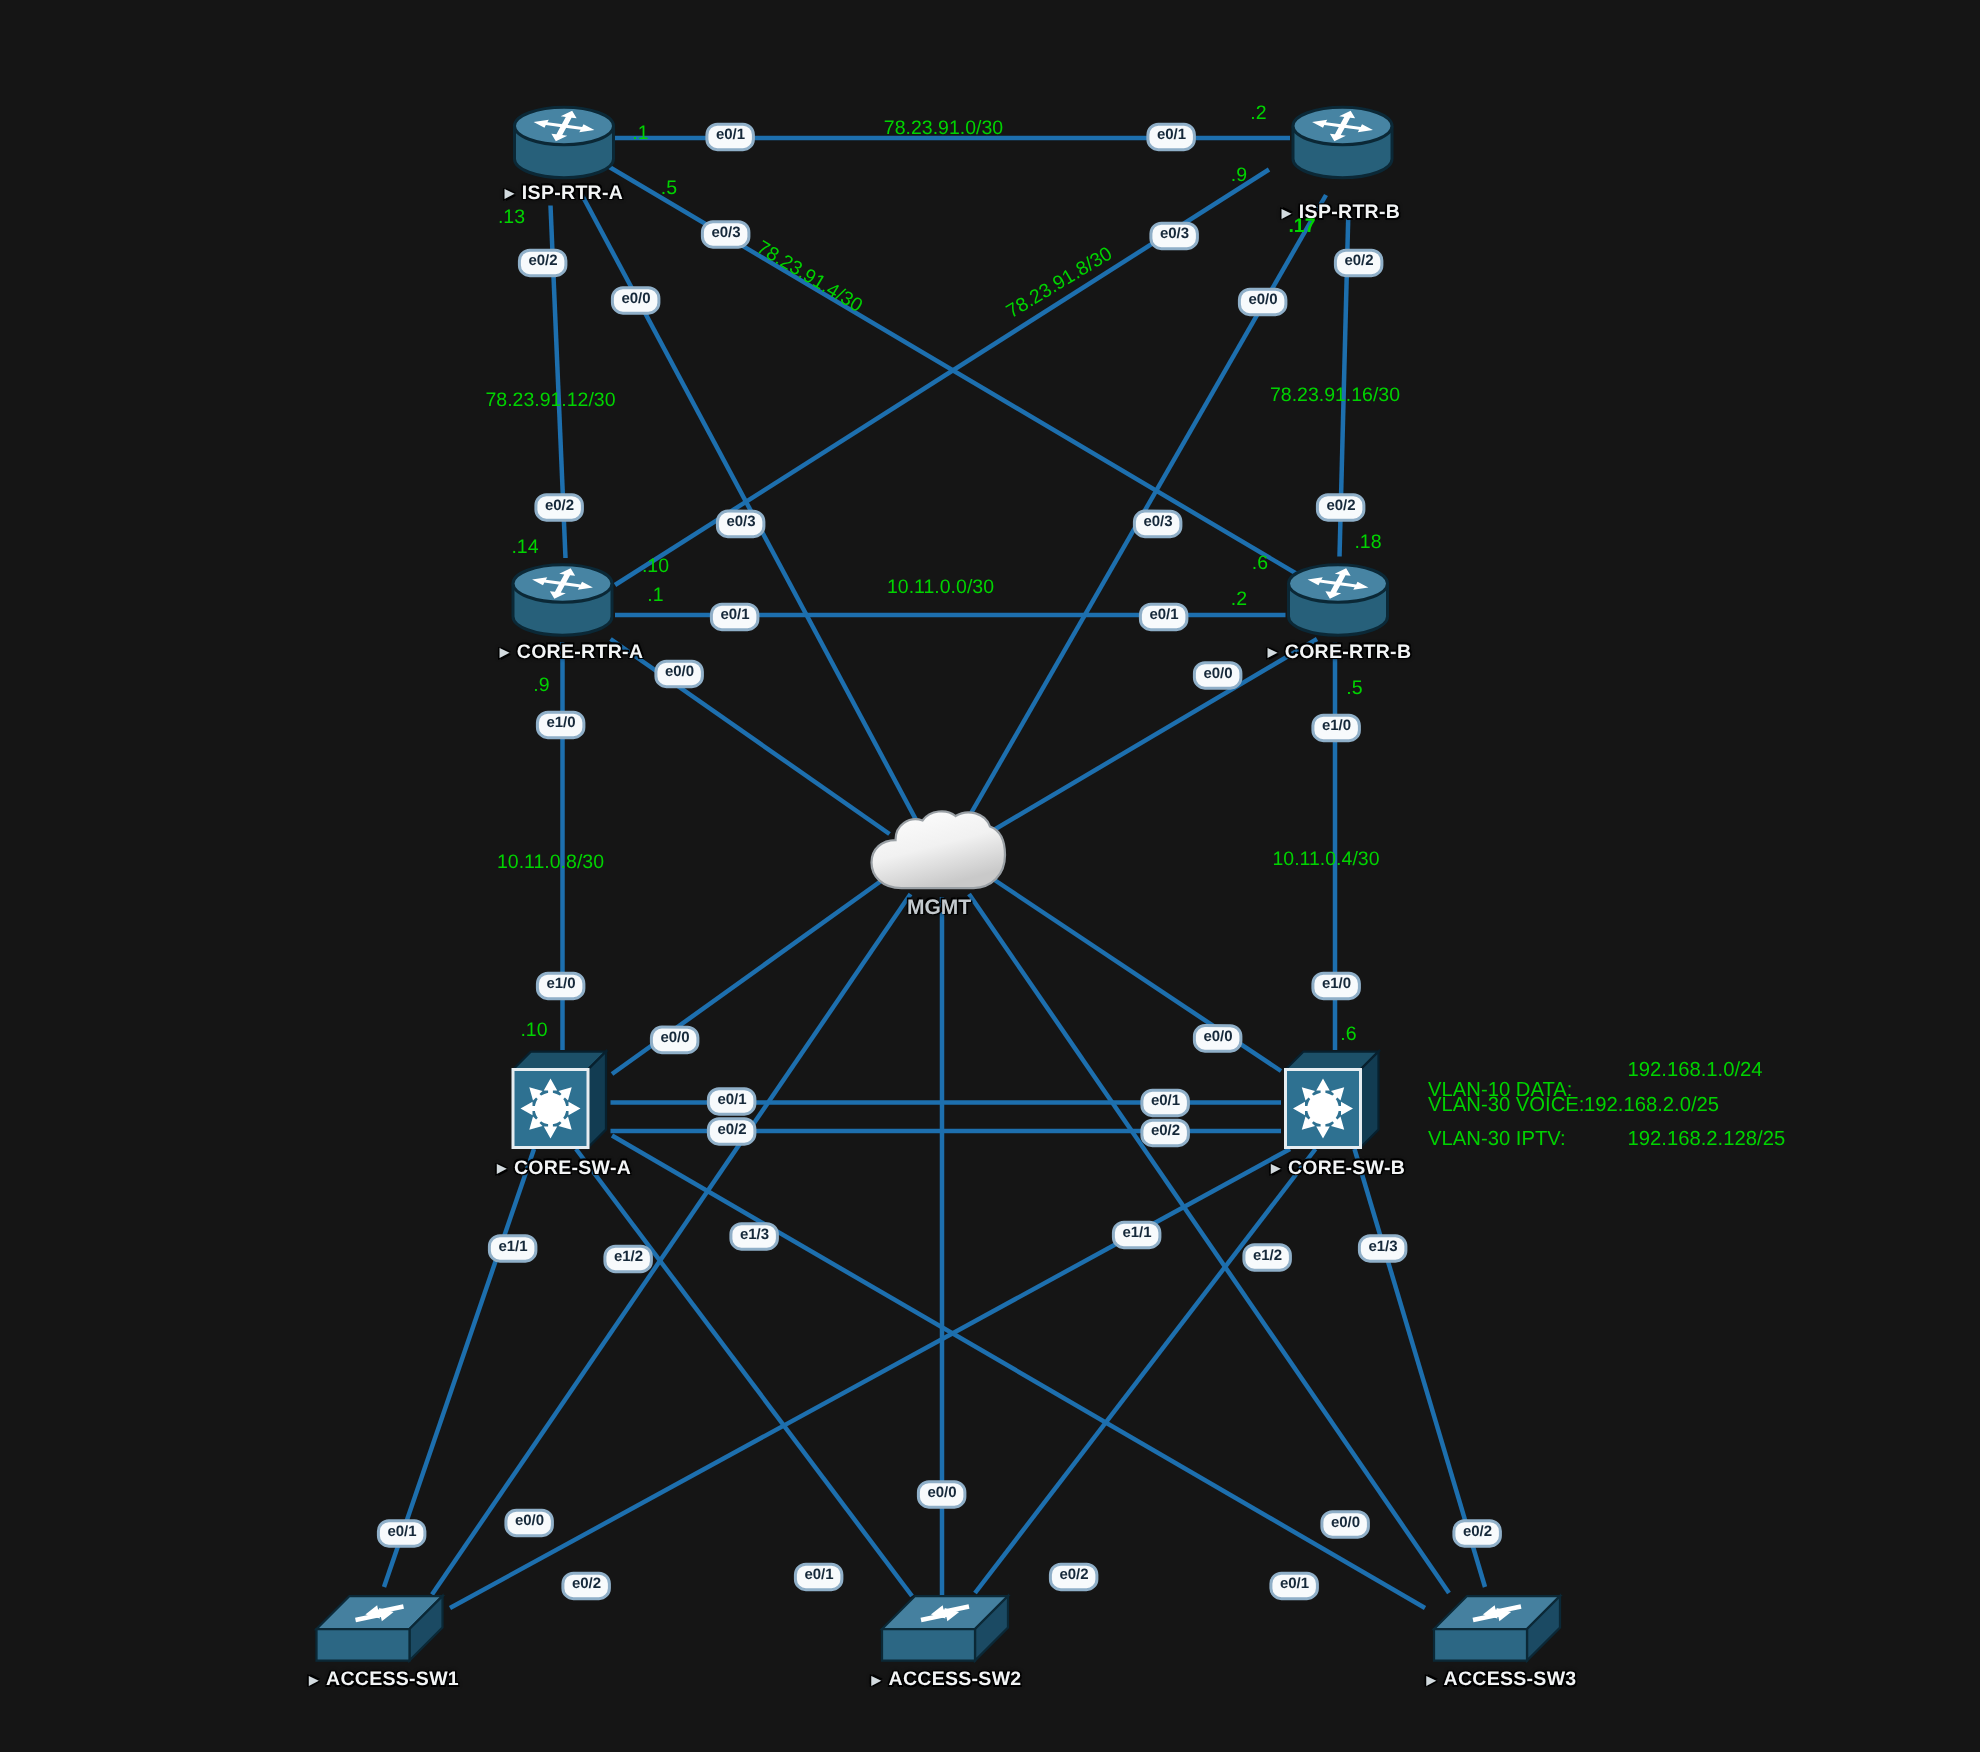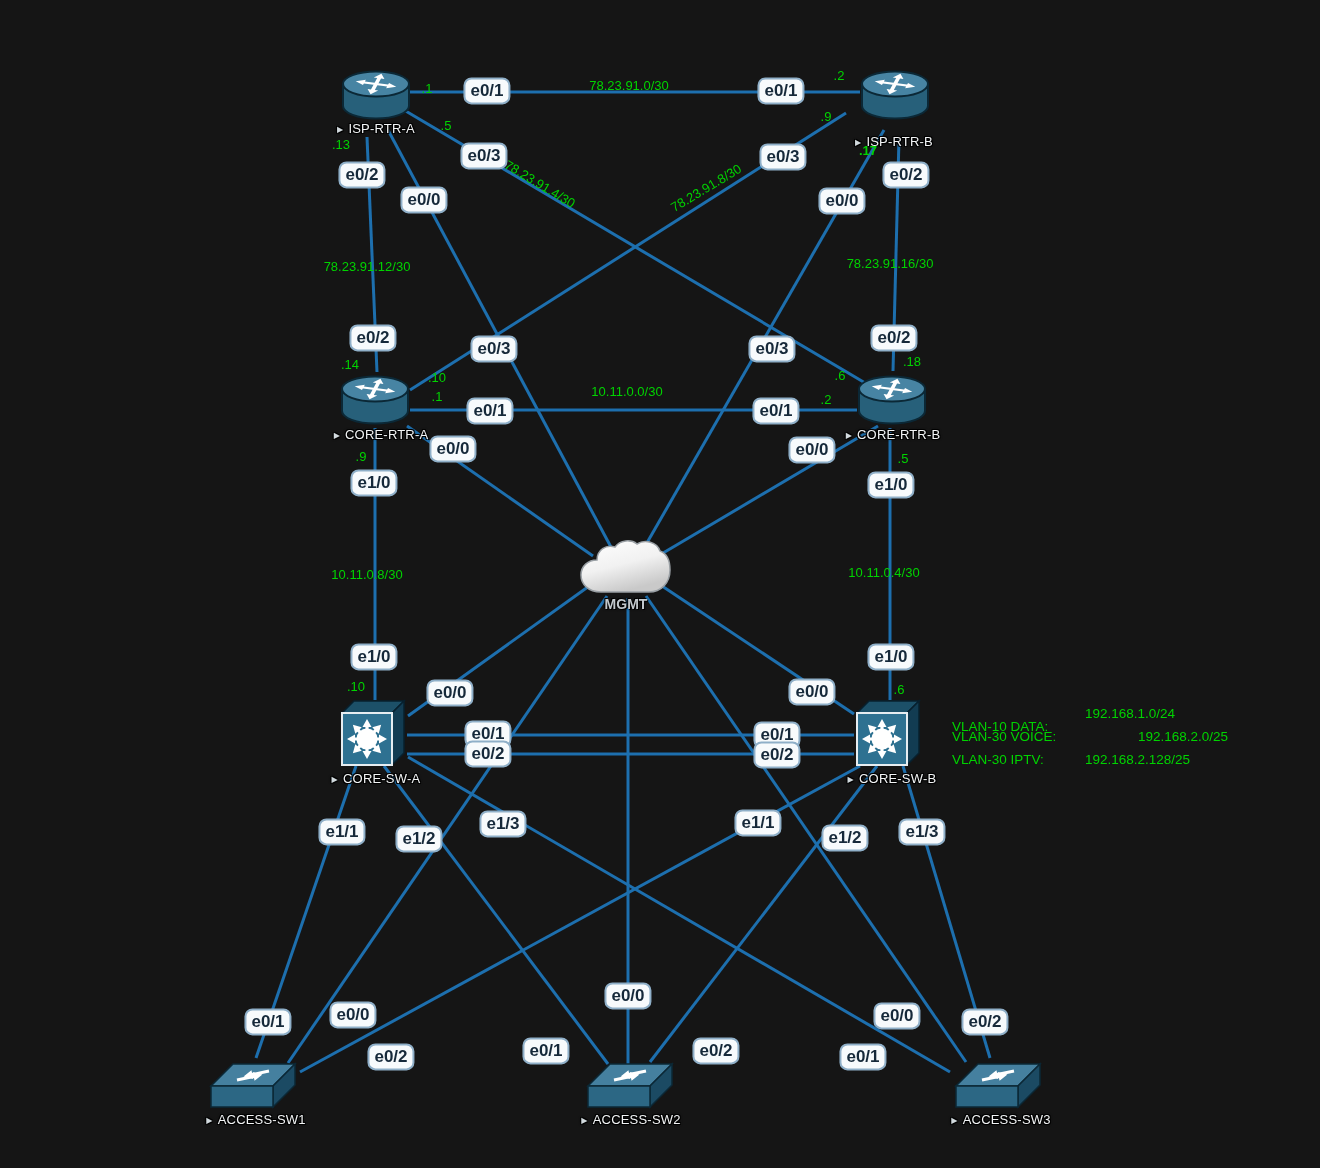--- a/index.html
+++ b/index.html
@@ -3,28 +3,28 @@
 <meta charset="utf-8">
 <style>
   html,body{margin:0;padding:0;background:#151515;}
   #stage{position:relative;width:1320px;height:1168px;background:var(--bg,#151515);
          overflow:hidden;font-family:"Liberation Sans",sans-serif;}
   #stage svg{position:absolute;left:0;top:0;}
   .wire{stroke:var(--link,#1d6fae);stroke-width:3;fill:none;}
   #labels{position:absolute;left:0;top:0;width:100%;height:100%;}
   .pill{position:absolute;transform:translate(-50%,-50%);
         background:var(--pillbg,#f7fafc);border:2px solid var(--pillbr,#8fafc8);
-        border-radius:8px;color:#16293a;font-size:17px;font-weight:bold;
+        border-radius:8px;color:#16293a;font-size:10px;font-weight:bold;
         padding:1px 5px;line-height:1.25;white-space:nowrap;}
   .net{position:absolute;transform:translate(-50%,-50%);color:var(--green,#00d300);
        font-size:13px;white-space:nowrap;}
   .vlan{position:absolute;transform:translateY(-50%);color:var(--green,#00d300);
         font-size:13.5px;white-space:nowrap;}
   .dev-label{position:absolute;transform:translate(-50%,-50%);color:#f2f4f5;
-        font-size:13px;font-weight:normal;letter-spacing:.2px;white-space:nowrap;
+        font-size:13px;font-weight:bold;letter-spacing:.2px;white-space:nowrap;
         text-shadow:-1px -1px 0 #000,1px -1px 0 #000,-1px 1px 0 #000,1px 1px 0 #000,0 0 3px #000;}
   .dev-label .tri{color:#d2dade;font-size:8px;margin-right:5px;vertical-align:1px;}
   .cloud-label{position:absolute;transform:translate(-50%,-50%);color:#c3c9cd;
         font-size:14px;font-weight:bold;white-space:nowrap;
         text-shadow:-1px -1px 0 #000,1px 1px 0 #000,0 0 3px #000;}
 </style>
 </head>
 <body>
 
 <div id="stage">
@@ -190,17 +190,17 @@
       <div class="net" style="left: 840px; top: 375px;">.6</div>
       <div class="net" style="left: 437px; top: 396px;">.1</div>
       <div class="net" style="left: 826px; top: 399px;">.2</div>
       <div class="net" style="left: 361px; top: 456px;">.9</div>
       <div class="net" style="left: 903px; top: 458px;">.5</div>
       <div class="net" style="left: 356px; top: 686px;">.10</div>
       <div class="net" style="left: 899px; top: 689px;">.6</div>
       <div class="vlan" style="left: 952px; top: 713px; margin-top: 13px;">VLAN-10 DATA:</div>
       <div class="vlan" style="left: 1085px; top: 713px;">192.168.1.0/24</div>
       <div class="vlan" style="left: 952px; top: 736px;">VLAN-30 VOICE:</div>
-      <div class="vlan" style="left: 1138px; top: 736px;">192.168.2.0/25</div>
+      <div class="vlan" style="left: 1056px; top: 736px;">192.168.2.0/25</div>
       <div class="vlan" style="left: 952px; top: 759px;">VLAN-30 IPTV:</div>
       <div class="vlan" style="left: 1085px; top: 759px;">192.168.2.128/25</div>
     </div>
 </div>
 
 </body></html>

